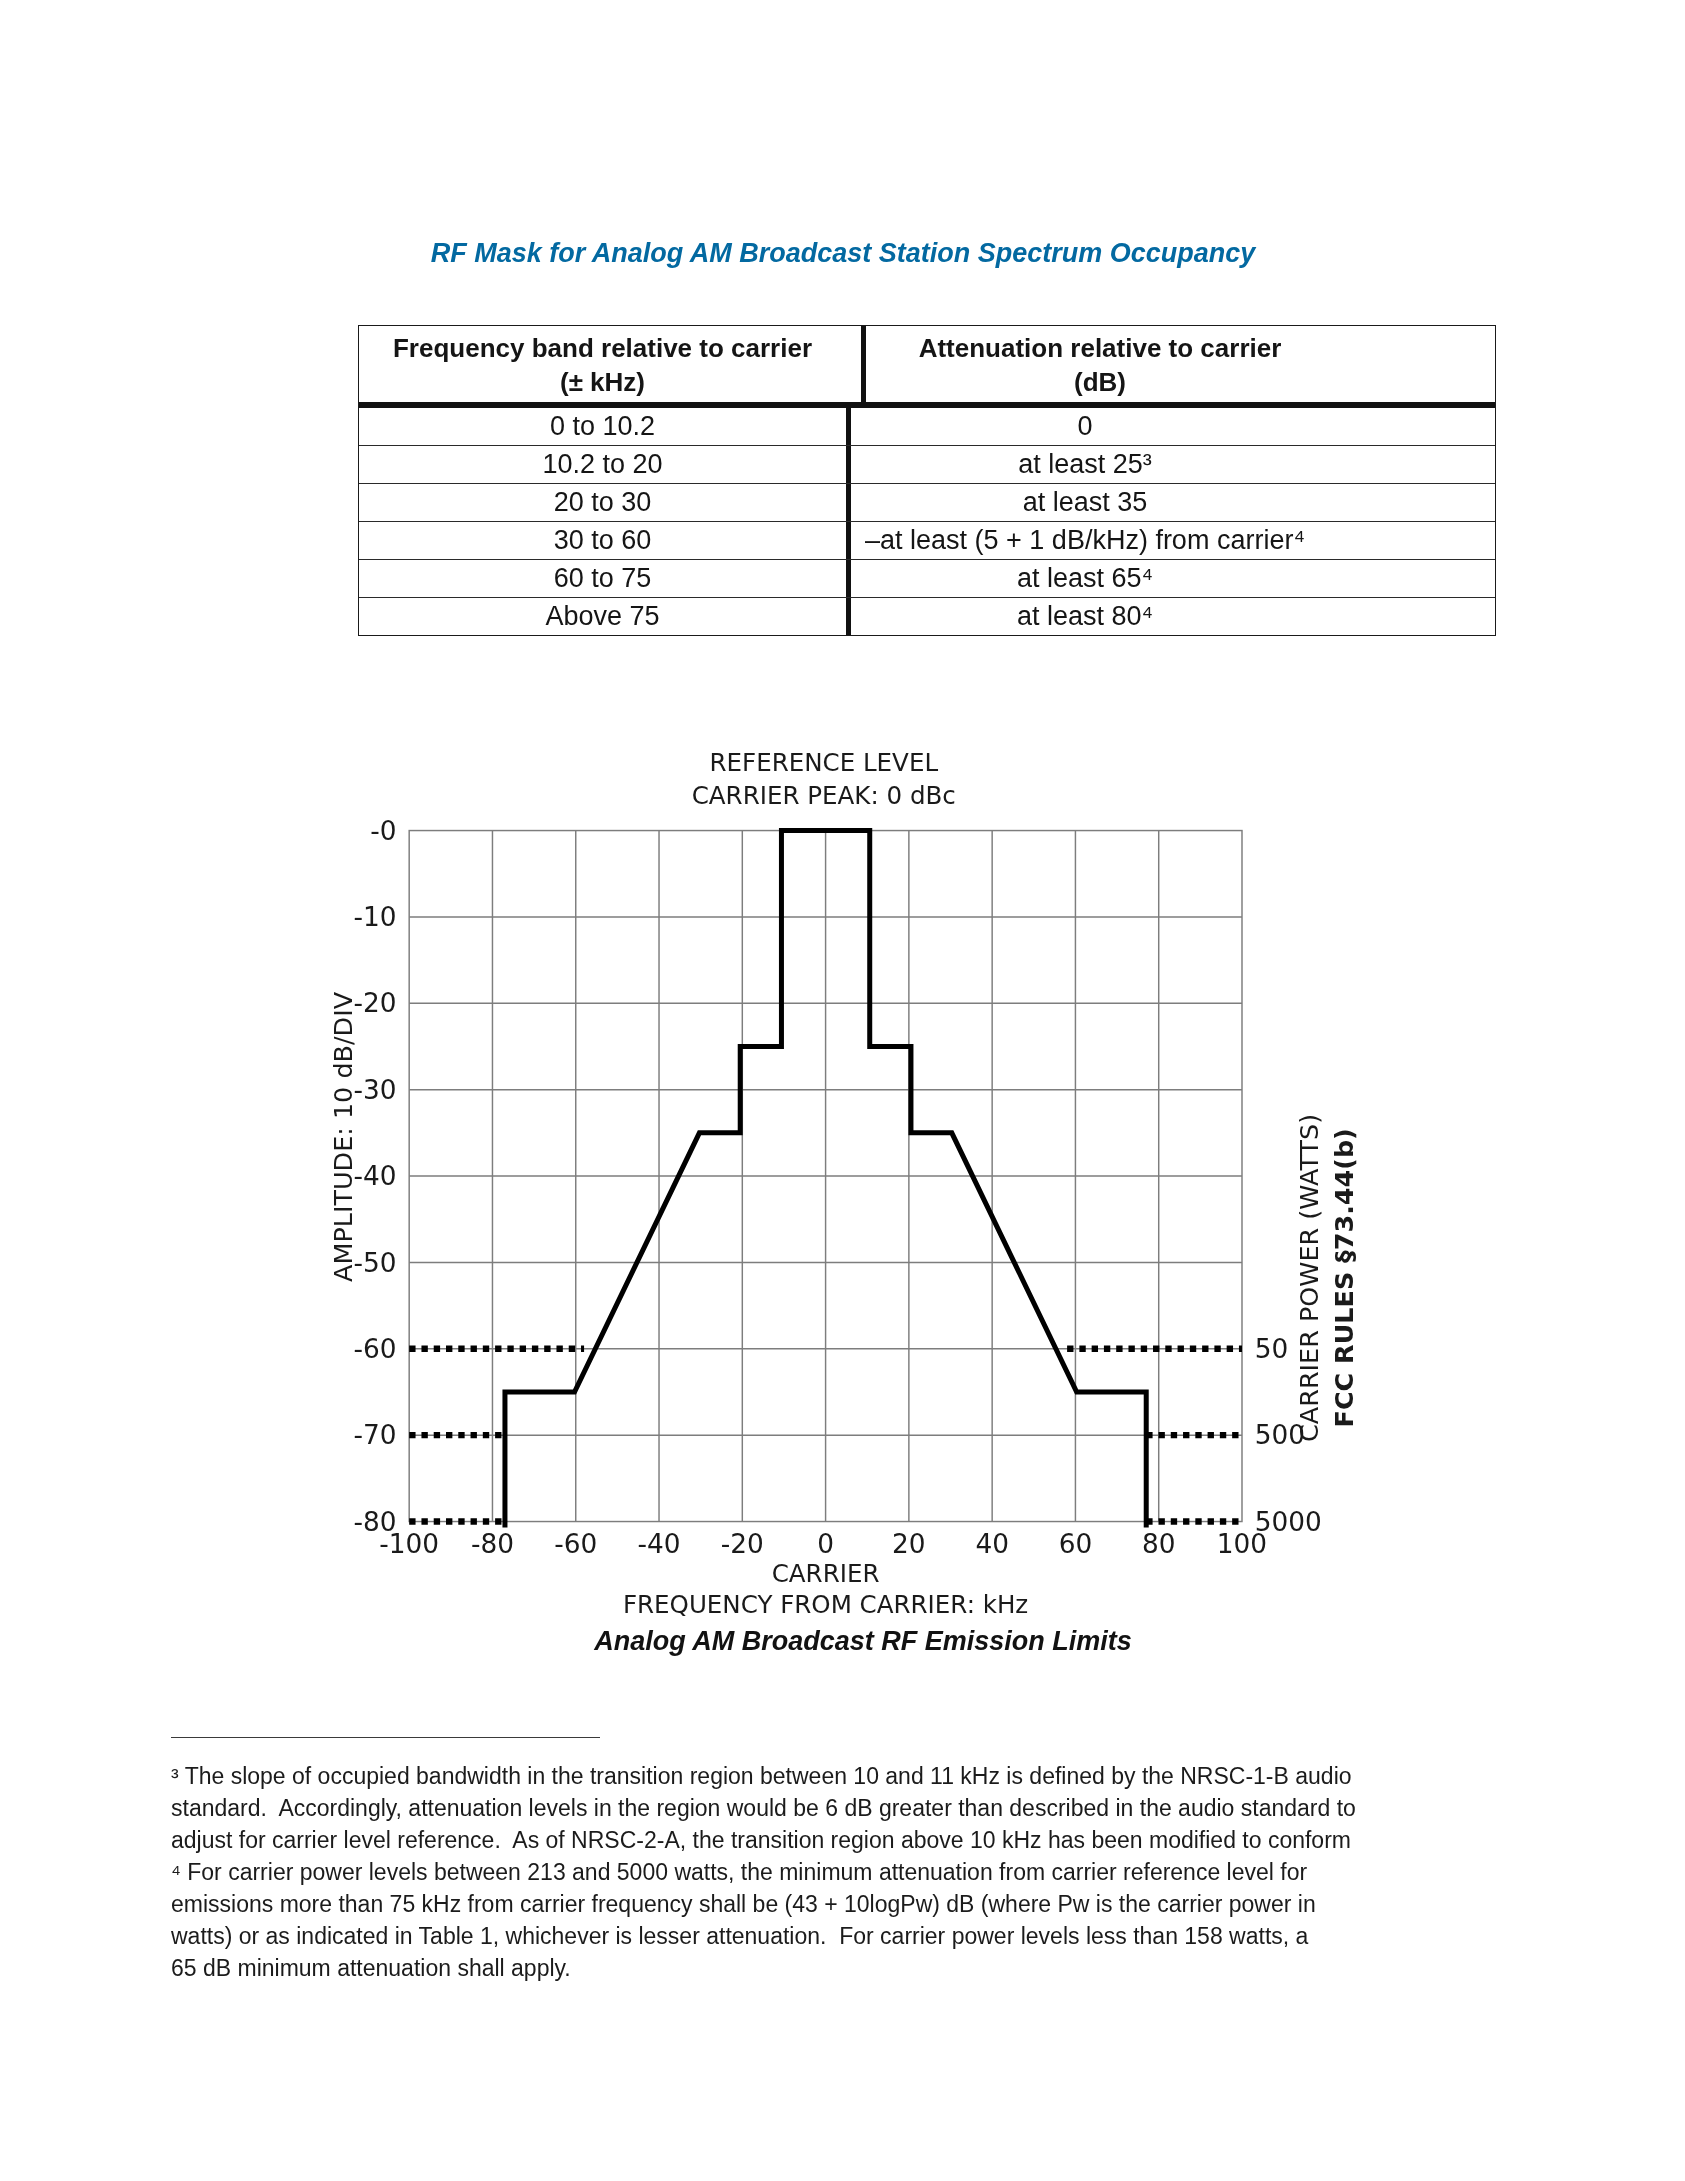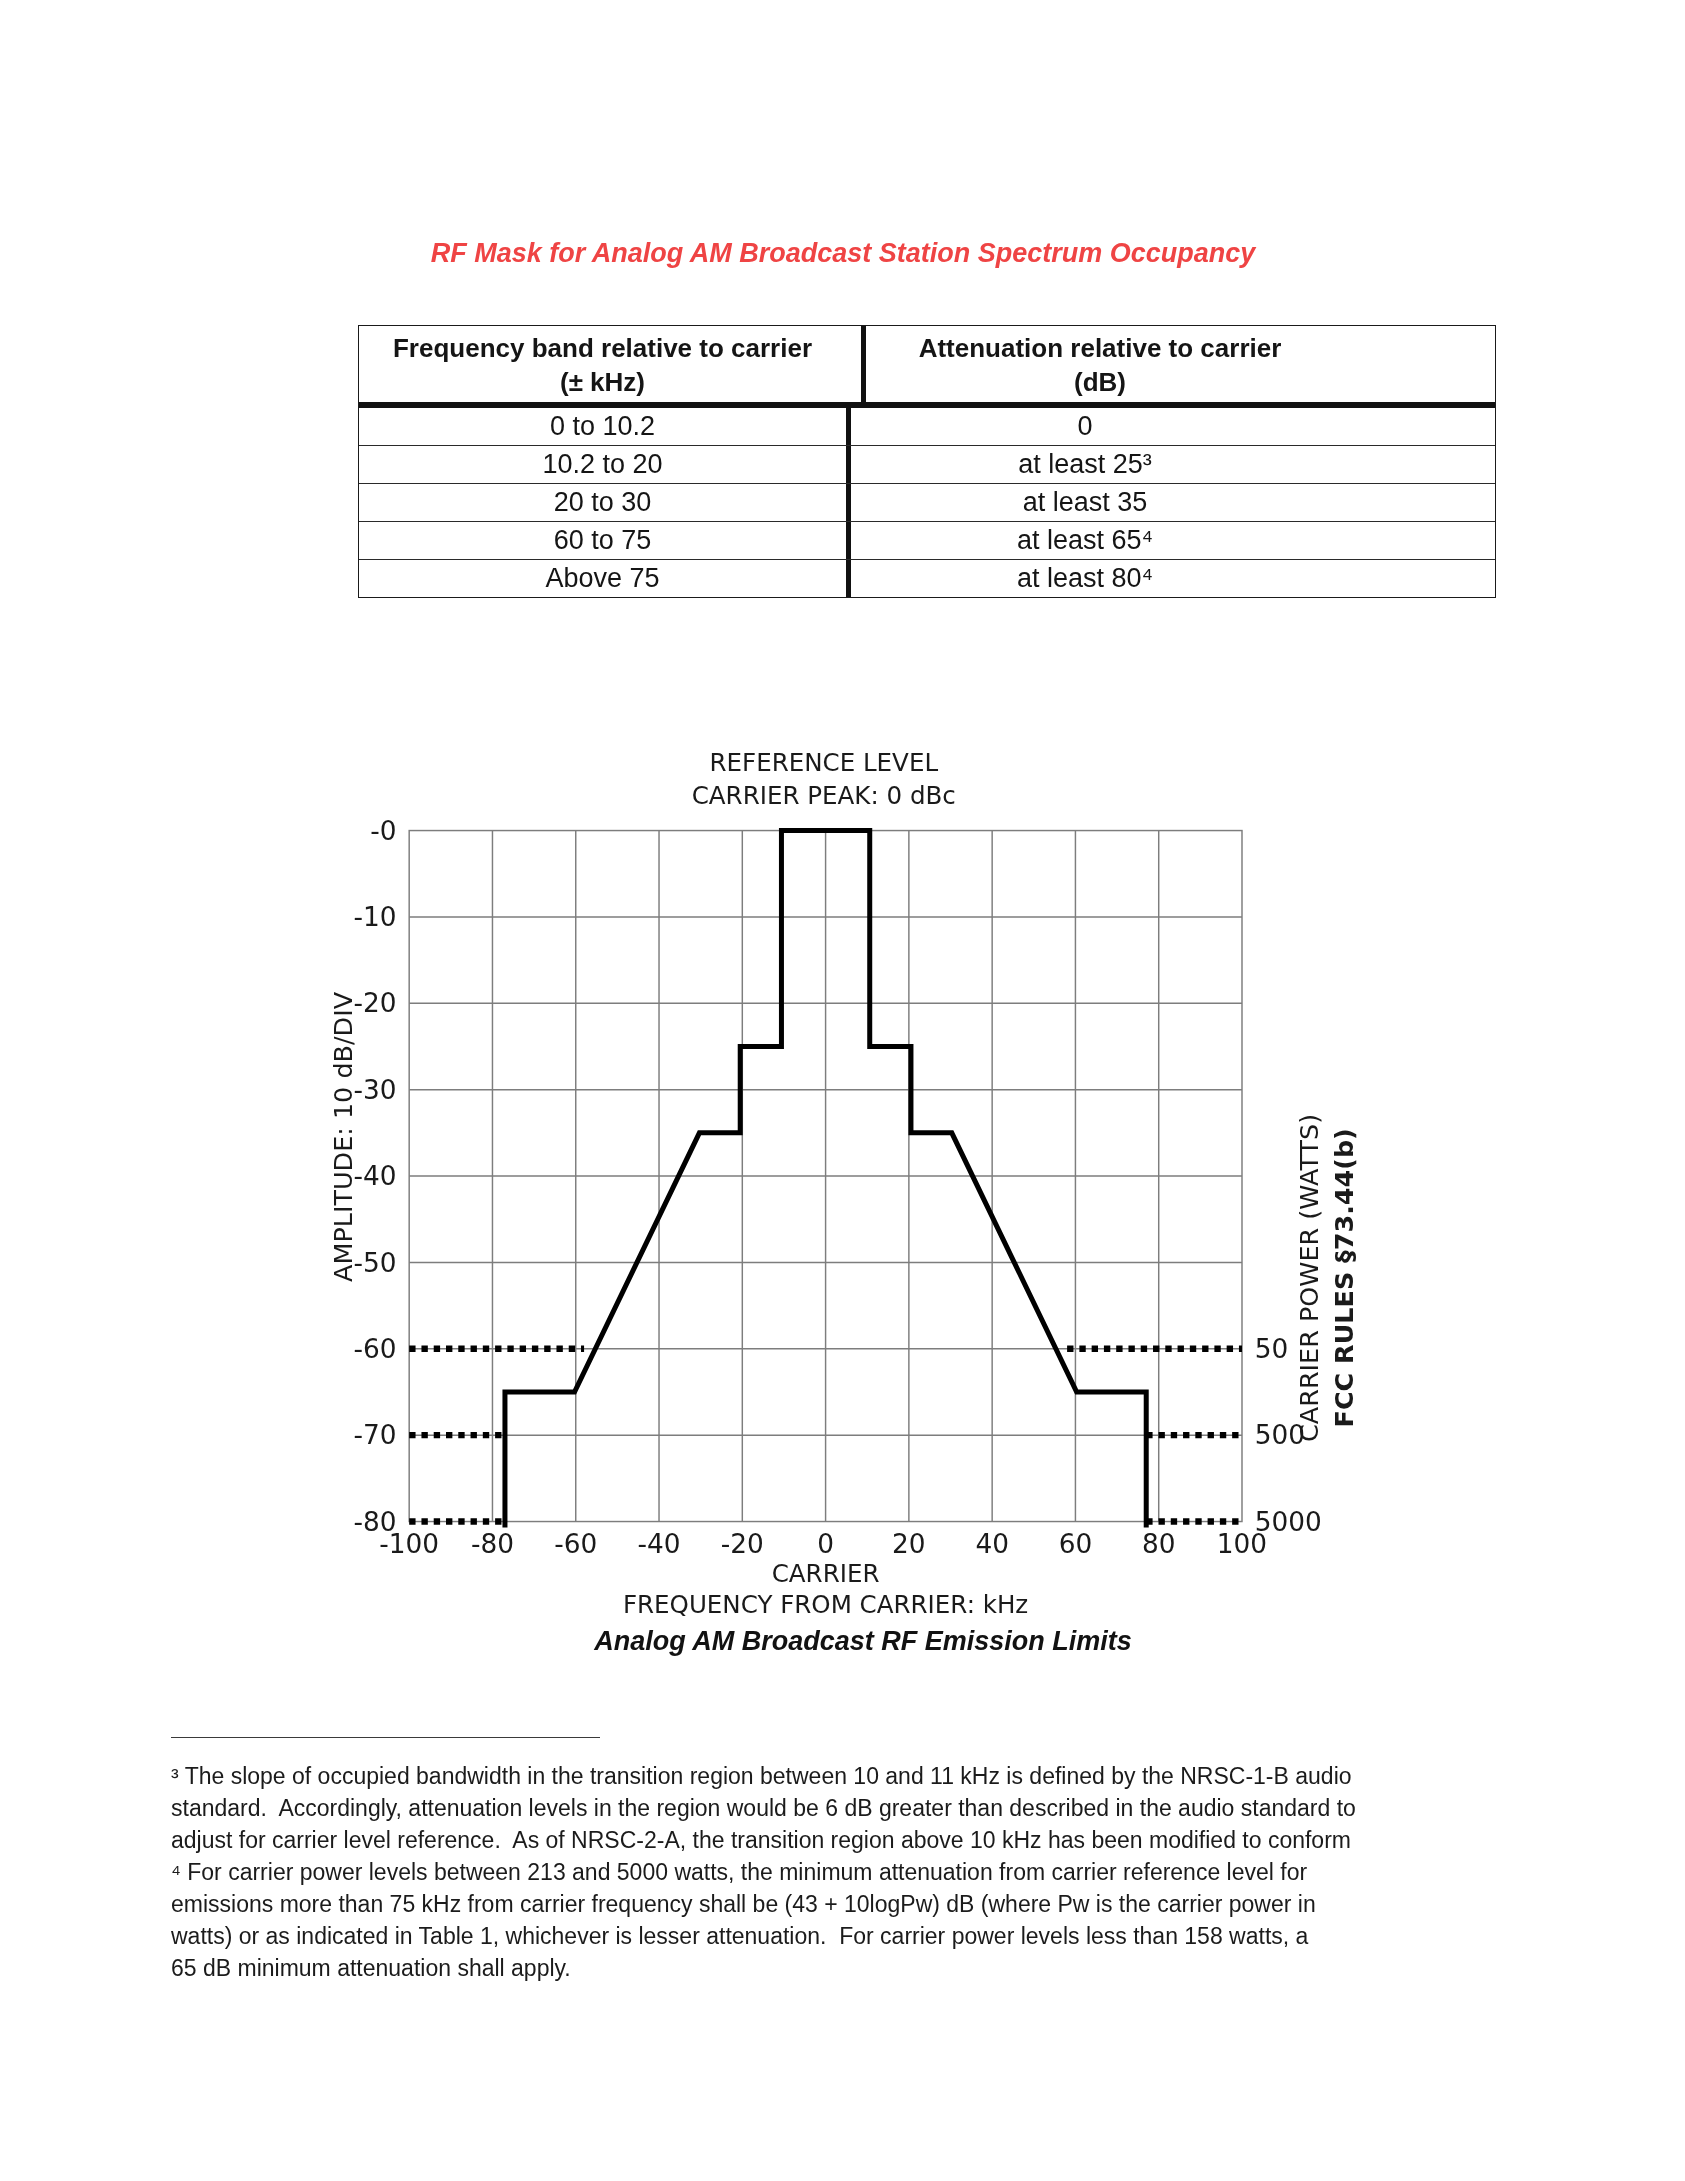--- a/index.html
+++ b/index.html
@@ -2,21 +2,21 @@
 <html style="font-size:14.5px"><head>
 <meta charset="utf-8">
 <style>
   html,body{margin:0;padding:0;}
   body{
     width:1686px;height:2182px;position:relative;background:#ffffff;
     font-family:"Liberation Sans",sans-serif;color:#151515;overflow:hidden;
   }
   .doc-title{
     position:absolute;top:238px;left:0;width:1686px;text-align:center;
-    font-size:27px;font-weight:bold;font-style:italic;color:#ef4444;
+    font-size:27px;font-weight:bold;font-style:italic;color:#0369a1;
   }
   .spec-table{
     position:absolute;left:358px;top:325px;width:1138px;
     border:1.8px solid #1a1a1a;box-sizing:border-box;background:#fff;
   }
   .thead{display:flex;border-bottom:6.4px solid #111;}
   .th{
     box-sizing:border-box;text-align:center;font-weight:bold;font-size:26px;
     line-height:34px;padding:4.5px 3.6px 3.6px 3.6px;
   }
@@ -66,20 +66,24 @@
         <div class="td c1">0 to 10.2</div>
         <div class="td c2">0</div>
       </div>
       <div class="trow">
         <div class="td c1">10.2 to 20</div>
         <div class="td c2">at least 25³</div>
       </div>
       <div class="trow">
         <div class="td c1">20 to 30</div>
         <div class="td c2">at least 35</div>
+      </div>
+      <div class="trow">
+        <div class="td c1">30 to 60</div>
+        <div class="td c2">–at least (5 + 1 dB/kHz) from carrier⁴</div>
       </div>
       <div class="trow">
         <div class="td c1">60 to 75</div>
         <div class="td c2">at least 65⁴</div>
       </div>
       <div class="trow">
         <div class="td c1">Above 75</div>
         <div class="td c2">at least 80⁴</div>
       </div>
     </div>

